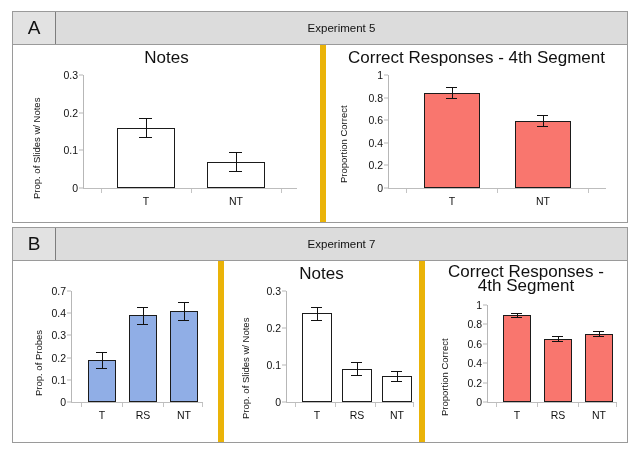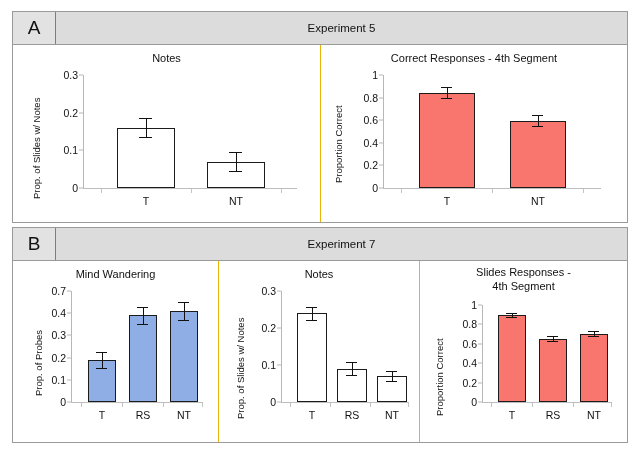--- a/index.html
+++ b/index.html
@@ -78,37 +78,37 @@
     display: flex;
     height: calc(100% - 33px);
     box-sizing: border-box;
   }
   .chart-cell {
     position: relative;
     box-sizing: border-box;
     height: 100%;
     flex: 0 0 auto;
   }
-  .chart-cell + .chart-cell { border-left: 1px solid #eab308; }
+  .chart-cell + .chart-cell { border-left: 6px solid #eab308; }
 
   
   #panel-a .chart-cell:nth-child(1) { flex-basis: 307px; }
   #panel-a .chart-cell:nth-child(2) { flex-basis: 307px; }
   
   #panel-b .chart-cell:nth-child(1) { flex-basis: 205px; }
   #panel-b .chart-cell:nth-child(2) { flex-basis: 201px; }
   #panel-b .chart-cell:nth-child(3) { flex-basis: 208px; }
 
   
   .chart-title {
     position: absolute;
     left: 0; right: 0;
     top: 6px;
     text-align: center;
-    font-size: 11px;
+    font-size: 17px;
     line-height: 14px;
     color: #111;
   }
   .chart-title.two-line { top: 4px; }
 
   .ylabel {
     position: absolute;
     font-size: 10px;
     color: #111;
     white-space: nowrap;
@@ -279,21 +279,20 @@
   </div>
 
   <div class="panel" id="panel-b">
     <div class="panel-header">
       <div class="panel-letter">B</div>
       <div class="panel-title">Experiment 7</div>
     </div>
     <div class="charts-row">
 
       <div class="chart-cell">
-        <div class="chart-title">Mind Wandering</div>
         <div class="ylabel" style="left:20px; top:135px; font-size:9.5px;">Prop. of Probes</div>
         <div class="plot" style="left:58px; top:30px; width:132px; height:112px;">
           <div class="axis-line-y"></div>
           <div class="axis-line-x"></div>
 
           <div class="ytick" style="top:111px;">0</div>
           <div class="ytick-mark" style="top:111px;"></div>
           <div class="ytick" style="top:88.8px;">0.1</div>
           <div class="ytick-mark" style="top:88.8px;"></div>
           <div class="ytick" style="top:66.6px;">0.2</div>
@@ -368,21 +367,21 @@
           <div class="xtickmark" style="left:127px;"></div>
 
           <div class="xlabel" style="left:31px; top:118px;">T</div>
           <div class="xlabel" style="left:71px; top:118px;">RS</div>
           <div class="xlabel" style="left:111px; top:118px;">NT</div>
         </div>
       </div>
 
       <div class="chart-cell">
         <div class="chart-title two-line">
-          <div>Slides Responses -</div>
+          <div>Correct Responses -</div>
           <div>4th Segment</div>
         </div>
         <div class="ylabel" style="left:14px; top:155px; font-size:9.5px;">Proportion Correct</div>
         <div class="plot" style="left:62px; top:44px; width:130px; height:98px;">
           <div class="axis-line-y"></div>
           <div class="axis-line-x"></div>
 
           <div class="ytick" style="top:97px;">0</div>
           <div class="ytick-mark" style="top:97px;"></div>
           <div class="ytick" style="top:77.6px;">0.2</div>

